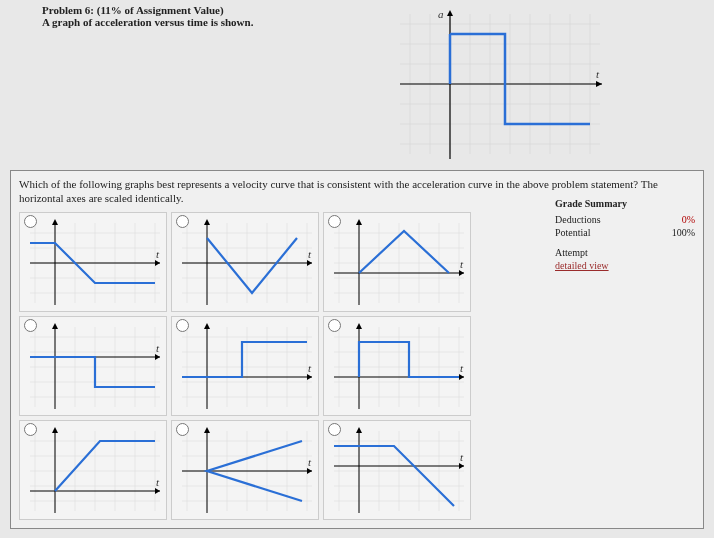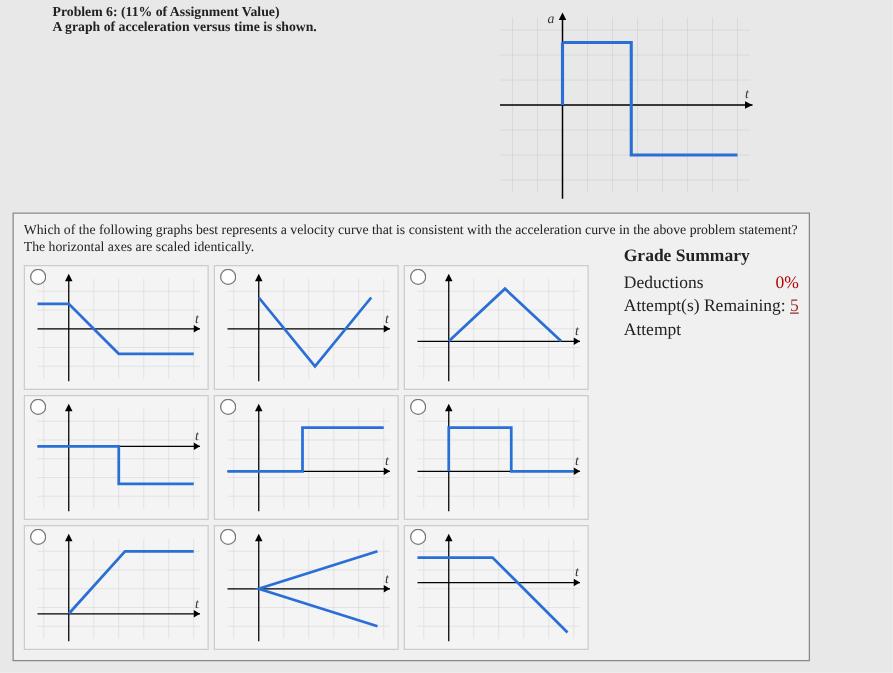--- a/index.html
+++ b/index.html
@@ -24,21 +24,21 @@
     position: absolute;
     left: 390px;
     top: 4px;
     width: 220px;
     height: 160px;
   }
   .question-box {
     position: absolute;
     left: 10px;
     top: 170px;
-    width: 638px;
+    width: 694px;
     border: 1px solid #888;
     background: #f0f0f0;
     padding: 6px 8px 8px 8px;
   }
   .question-text {
     margin-bottom: 6px;
     line-height: 1.3;
   }
   .options-grid {
     display: grid;
@@ -55,21 +55,21 @@
     position: absolute;
     left: 4px;
     top: 2px;
     z-index: 2;
   }
   .grade-panel {
     position: absolute;
     right: 8px;
     top: 26px;
     width: 140px;
-    font-size: 14px;
+    font-size: 10px;
     line-height: 1.35;
   }
   .grade-panel .title {
     font-weight: bold;
     margin-bottom: 2px;
   }
   .grade-row {
     display: flex;
     justify-content: space-between;
   }
@@ -362,19 +362,20 @@
     </div>
 
   </div>
 
   <div class="grade-panel">
     <div class="title">Grade Summary</div>
     <div class="grade-row">
       <span>Deductions</span>
       <span class="red">0%</span>
     </div>
-    <div>
-      <span>Attempt(s) Remaining:</span>
-      <span class="link">5</span>
+    <div class="grade-row" style="margin-bottom:6px;">
+      <span>Potential</span>
+      <span>100%</span>
     </div>
     <div>Attempt</div>
+    <div class="link">detailed view</div>
   </div>
 </div>
 
 </body></html>

